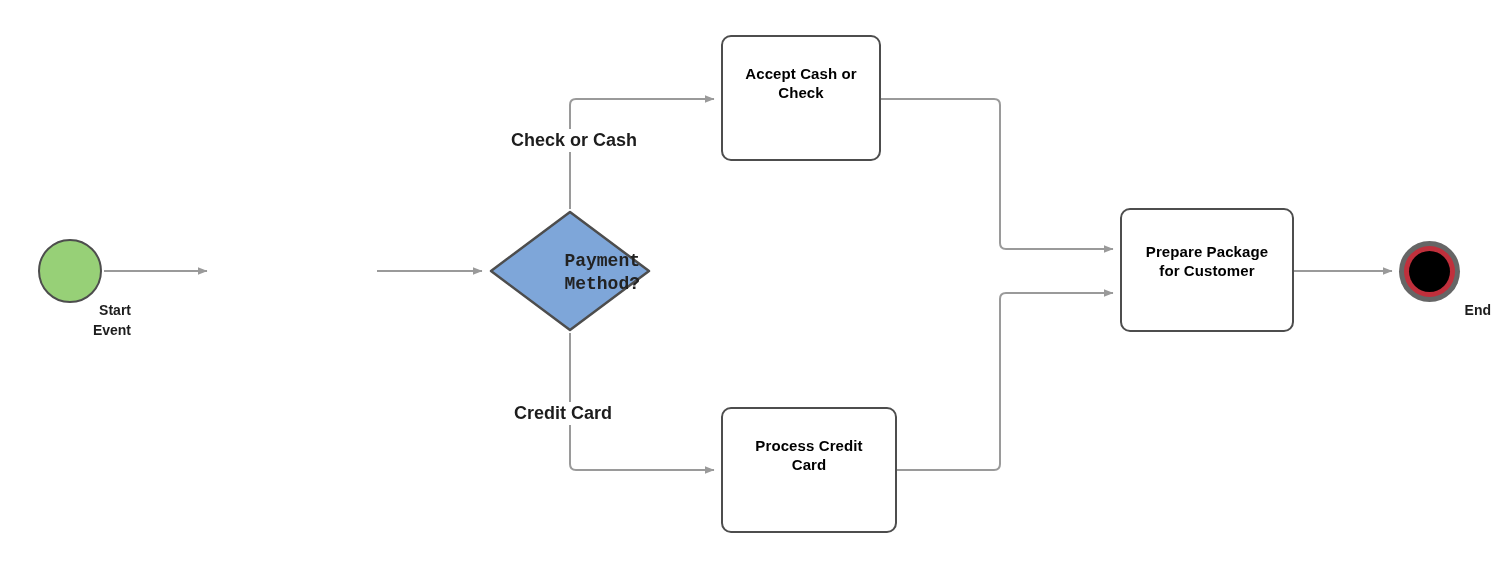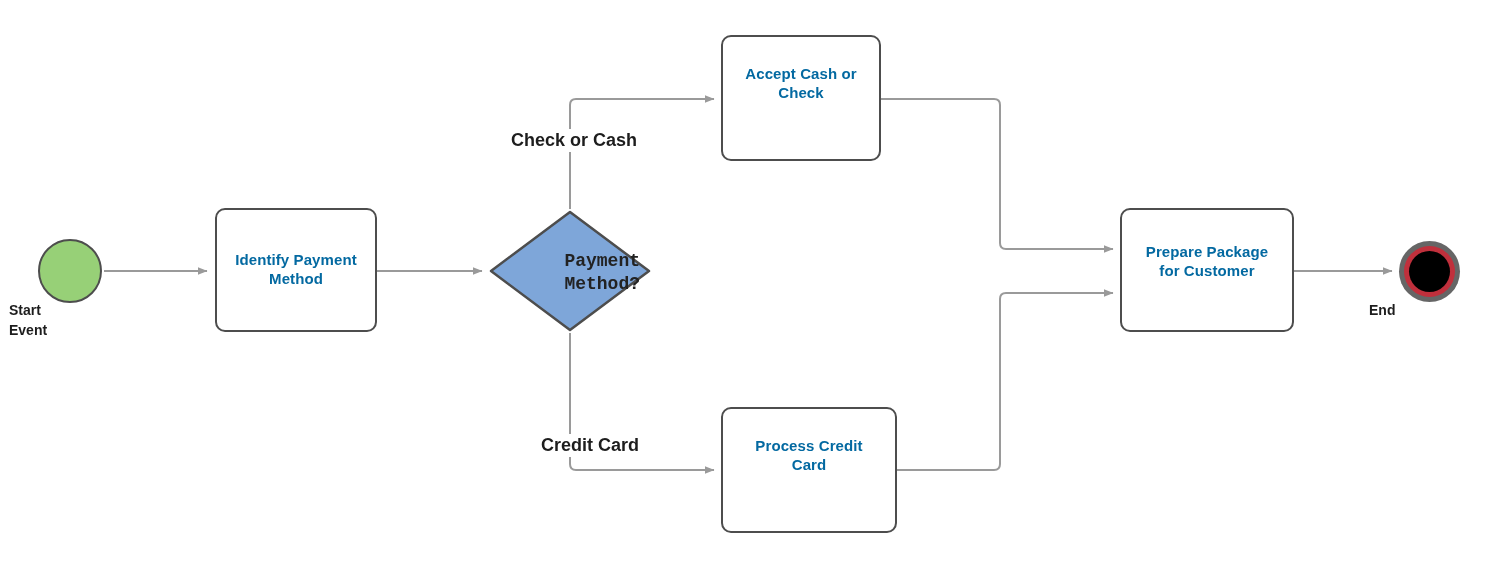--- a/index.html
+++ b/index.html
@@ -37,37 +37,37 @@
     display: flex;
     align-items: center;
     justify-content: center;
     text-align: center;
     z-index: 3;
   }
   .task-label {
     font-family: "Liberation Sans", sans-serif;
     font-size: 15px;
     font-weight: bold;
-    color: #0369a1;
+    color: #000000;
     line-height: 1.25;
     letter-spacing: 0.1px;
     padding: 0 6px;
     white-space: pre-line;
   }
   
   .start-circle {
     border-radius: 50%;
     background: #97d077;
     border: 2px solid #4d4d4d;
     box-sizing: border-box;
     z-index: 3;
   }
   .event-caption {
     position: absolute;
-    text-align: left;
+    text-align: right;
     font-family: "Liberation Sans", sans-serif;
     font-size: 14px;
     font-weight: bold;
     color: #1d1d1d;
     line-height: 1.45;
     white-space: pre-line;
     z-index: 4;
   }
   
   .end-ring-outer {
@@ -137,24 +137,20 @@
 
     <path d="M881,470 L994,470 Q1000,470 1000,464 L1000,299 Q1000,293 1006,293 L1113,293" fill="none" stroke="#9a9a9a" stroke-width="2" marker-end="url(#arrowhead)"></path>
 
     <path d="M1281,271 L1392,271" fill="none" stroke="#9a9a9a" stroke-width="2" marker-end="url(#arrowhead)"></path>
   </svg>
 
   <div class="node start-circle" style="left:38px; top:239px; width:64px; height:64px;"></div>
   <div class="event-caption" style="left:9px; top:300px; width:122px;">Start
 Event</div>
 
-  <div class="node task" style="left:215px; top:208px; width:162px; height:124px;">
-    <span class="task-label">Identify Payment
-Method</span>
-  </div>
 
   <svg class="node gateway-wrap" style="left:488px; top:209px; width:164px; height:124px;" viewBox="0 0 164 124" xmlns="http://www.w3.org/2000/svg">
     <path d="M82,3 L161,62 L82,121 L3,62 Z" fill="#7ea6d9" stroke="#4d4d4d" stroke-width="2.5" stroke-linejoin="round"></path>
   </svg>
   <div class="gateway-label" style="left:500px; top:250px; width:140px;">Payment
 Method?</div>
 
   <div class="node task" style="left:721px; top:35px; width:160px; height:126px;">
     <span class="task-label" style="position:relative; top:-14px;">Accept Cash or
 Check</span>
@@ -170,15 +166,15 @@
 for Customer</span>
   </div>
 
   <div class="node end-ring-outer" style="left:1399px; top:241px; width:61px; height:61px;"></div>
   <div class="node end-ring-red" style="left:1404px; top:246px; width:51px; height:51px;"></div>
   <div class="node end-core" style="left:1409px; top:251px; width:41px; height:41px;"></div>
   <div class="event-caption" style="left:1369px; top:300px; width:122px;">End</div>
 
   <div class="edge-label" style="left:508px; top:129px;">Check or Cash</div>
 
-  <div class="edge-label" style="left:538px; top:402px;margin-top:32px;">Credit Card</div>
+  <div class="edge-label" style="left:511px; top:402px;">Credit Card</div>
 
 </div>
 
 </body></html>

